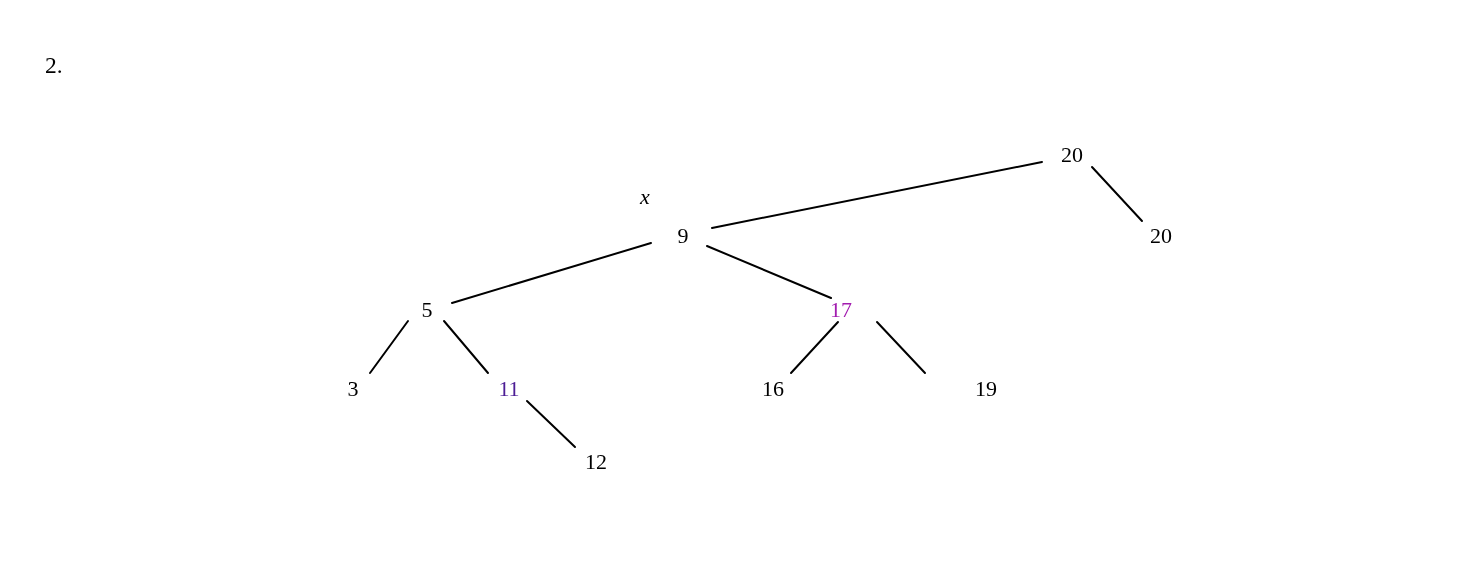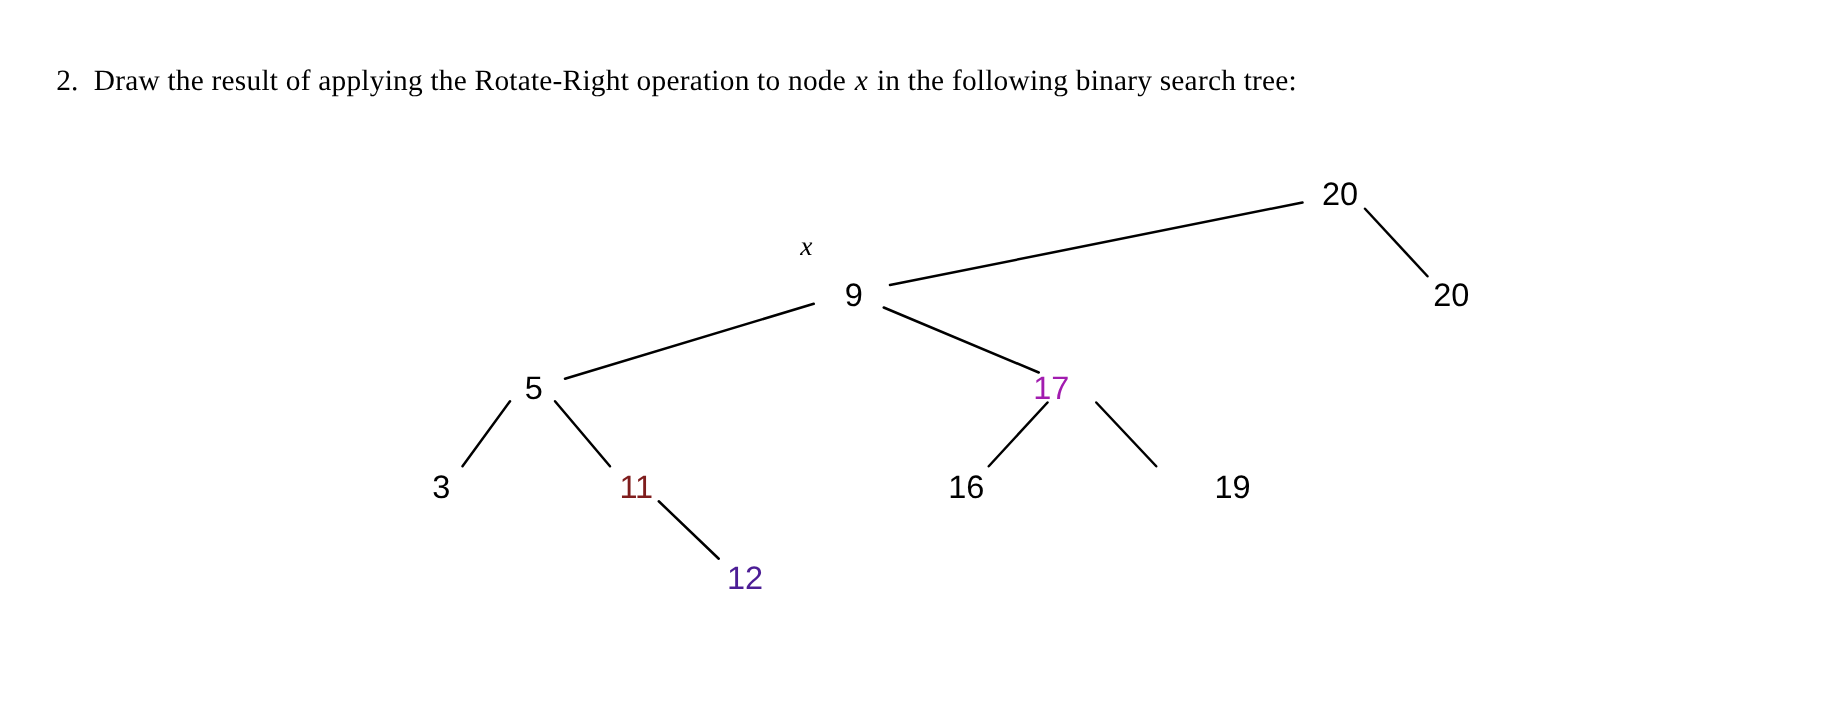--- a/index.html
+++ b/index.html
@@ -56,61 +56,60 @@
   #tree-edges {
     position: absolute;
     left: 0;
     top: 0;
     width: 1460px;
     height: 578px;
   }
   .tree-node {
     position: absolute;
     transform: translate(-50%, -50%);
-    font-size: 26px;
+    font-size: 22px;
     line-height: 1;
     white-space: nowrap;
-    font-family: Liberation Sans, sans-serif;
+    font-family: Liberation Serif, serif;
   }
   .node-annotation {
     position: absolute;
     transform: translate(-50%, -50%);
     font-size: 22px;
     font-style: italic;
     line-height: 1;
     white-space: nowrap;
     font-family: "Liberation Serif", "DejaVu Serif", serif;
   }
 </style>
 </head>
 <body>
 
 <div id="question-block">
   <span id="question-number">2.</span>
-  <span id="question-text"><span>Draw the result of applying the Rotate-Right operation to node</span>&nbsp;<span class="mathvar">x</span>&nbsp;<span>in the following binary search tree:</span></span>
 </div>
 
 <div id="tree-figure">
   <svg id="tree-edges" viewBox="0 0 1460 578">
       <line x1="651" y1="243" x2="452" y2="303" stroke="#000000" stroke-width="2" stroke-linecap="round"></line>
       <line x1="712" y1="228" x2="1042" y2="162" stroke="#000000" stroke-width="2" stroke-linecap="round"></line>
       <line x1="707" y1="246" x2="831" y2="298" stroke="#000000" stroke-width="2" stroke-linecap="round"></line>
       <line x1="408" y1="321" x2="370" y2="373" stroke="#000000" stroke-width="2" stroke-linecap="round"></line>
       <line x1="444" y1="321" x2="488" y2="373" stroke="#000000" stroke-width="2" stroke-linecap="round"></line>
       <line x1="527" y1="401" x2="575" y2="447" stroke="#000000" stroke-width="2" stroke-linecap="round"></line>
       <line x1="838" y1="322" x2="791" y2="373" stroke="#000000" stroke-width="2" stroke-linecap="round"></line>
       <line x1="877" y1="322" x2="925" y2="373" stroke="#000000" stroke-width="2" stroke-linecap="round"></line>
       <line x1="1092" y1="167" x2="1142" y2="221" stroke="#000000" stroke-width="2" stroke-linecap="round"></line>
     </svg>
   <div id="tree-nodes-layer">
       <div class="tree-node" style="left: 683px; top: 236px; color: rgb(0, 0, 0);">9</div>
       <div class="tree-node" style="left: 427px; top: 310px; color: rgb(0, 0, 0);">5</div>
       <div class="tree-node" style="left: 353px; top: 389px; color: rgb(0, 0, 0);">3</div>
-      <div class="tree-node" style="left: 509px; top: 389px; color: #7f1d1d; text-align: right;">11</div>
-      <div class="tree-node" style="left: 596px; top: 462px; color: #4c1d95;">12</div>
+      <div class="tree-node" style="left: 509px; top: 389px; color: #4c1d95; text-align: right;">11</div>
+      <div class="tree-node" style="left: 596px; top: 462px; color: #000000;">12</div>
       <div class="tree-node" style="left: 841px; top: 310px; color: #a21caf; text-align: center;">17</div>
       <div class="tree-node" style="left: 773px; top: 389px; color: rgb(0, 0, 0); text-align: center;">16</div>
       <div class="tree-node" style="left: 986px; top: 389px; color: rgb(0, 0, 0);">19</div>
       <div class="tree-node" style="left: 1072px; top: 155px; color: rgb(0, 0, 0);">20</div>
       <div class="tree-node" style="left: 1161px; top: 236px; color: rgb(0, 0, 0);">20</div>
       <div class="node-annotation" style="left: 645px; top: 197px; color: rgb(0, 0, 0);">x</div>
     </div>
 </div>
 
 </body></html>

